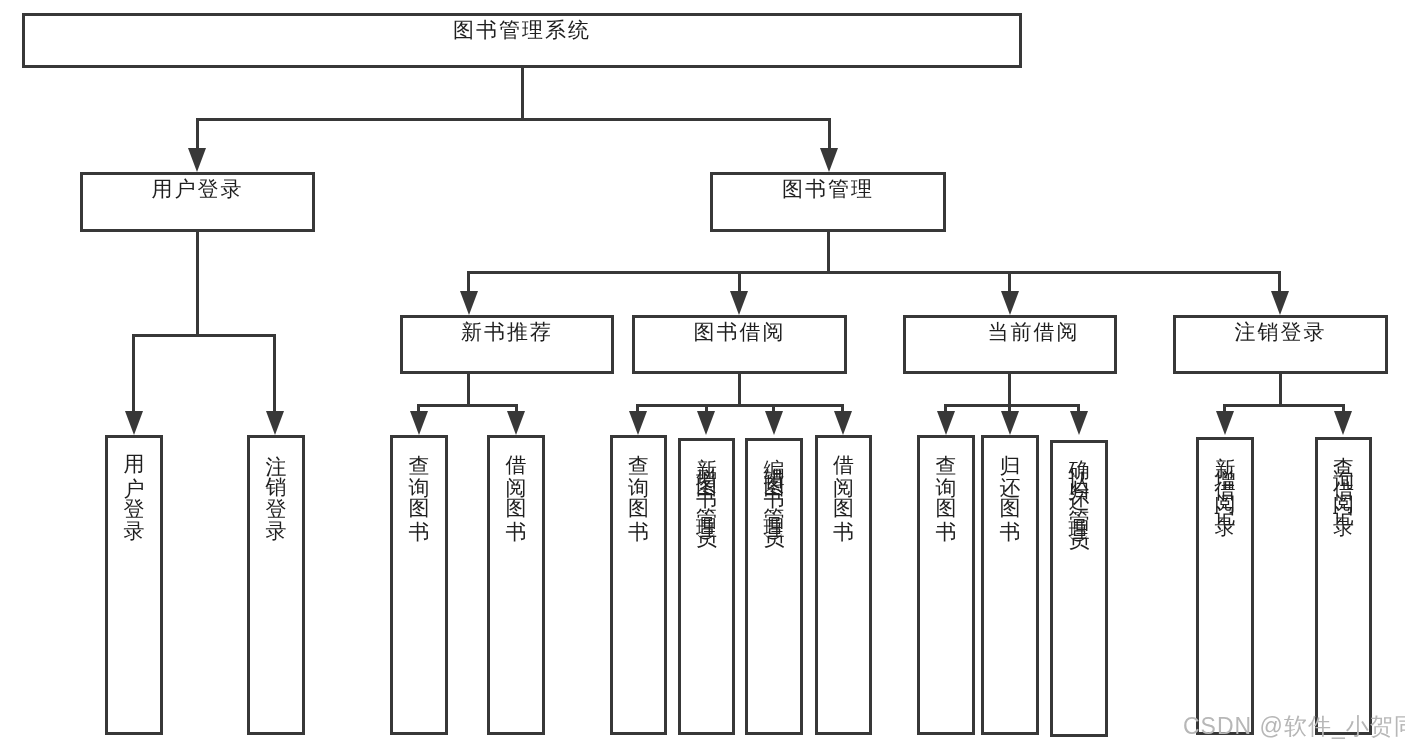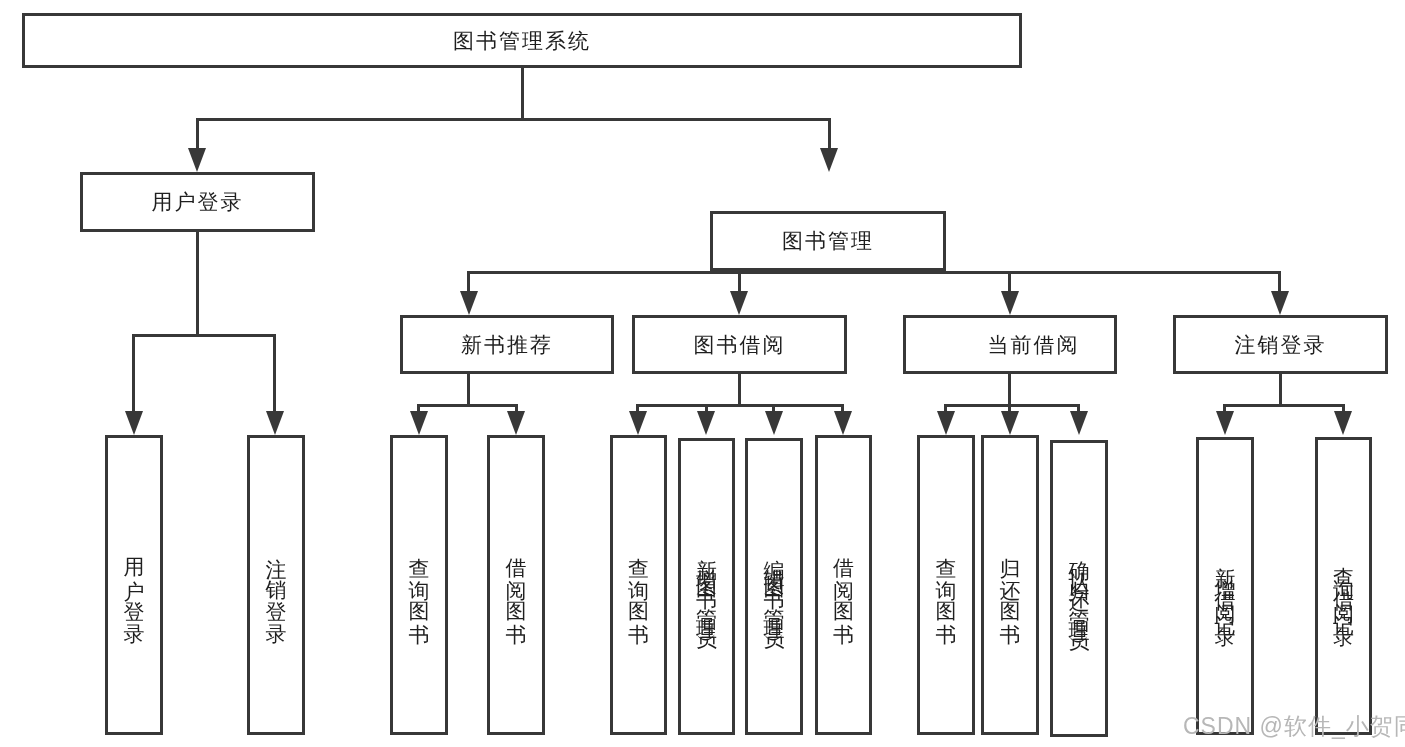--- a/index.html
+++ b/index.html
@@ -4,21 +4,21 @@
 <style>
   html,body{margin:0;padding:0;background:#ffffff;}
   body{
     width:1405px;height:747px;position:relative;overflow:hidden;
     font-family:"Liberation Sans",sans-serif;color:#1f1f1f;
   }
   .canvas{position:absolute;left:0;top:0;width:1405px;height:747px;}
   
   .box{
     position:absolute;box-sizing:border-box;border:3px solid #383838;background:#ffffff;
-    display:flex;align-items:center;justify-content:center;
+    display:flex;justify-content:center;
     font-size:21px;color:#1f1f1f;z-index:2;
   }
   .hdr{letter-spacing:2px;}
   .leaf span{
     writing-mode:vertical-rl;text-orientation:mixed;
     display:block;white-space:nowrap;
   }
   .vt span{letter-spacing:10px;}
   .vt-wide span{letter-spacing:22px;}
   .vt-mid span{letter-spacing:12px;}
@@ -42,21 +42,21 @@
 
 <div class="canvas">
 
   <div class="box hdr" style="left:22px;top:13px;width:1000px;height:55px;">
     <span>图书管理系统</span>
   </div>
 
   <div class="box hdr" style="left:80px;top:172px;width:235px;height:60px;">
     <span>用户登录</span>
   </div>
-  <div class="box hdr" style="left:710px;top:172px;width:236px;height:60px;margin-top:39px;">
+  <div class="box hdr" style="left:710px;top:172px;width:236px;height:60px;">
     <span>图书管理</span>
   </div>
 
   <div class="box hdr" style="left:362px;top:315px;width:214px;height:59px;margin-left:38px;">
     <span>新书推荐</span>
   </div>
   <div class="box hdr" style="left:632px;top:315px;width:215px;height:59px;">
     <span>图书借阅</span>
   </div>
   <div class="box hdr" style="left:903px;top:315px;width:214px;height:59px;padding-left:47px;">

